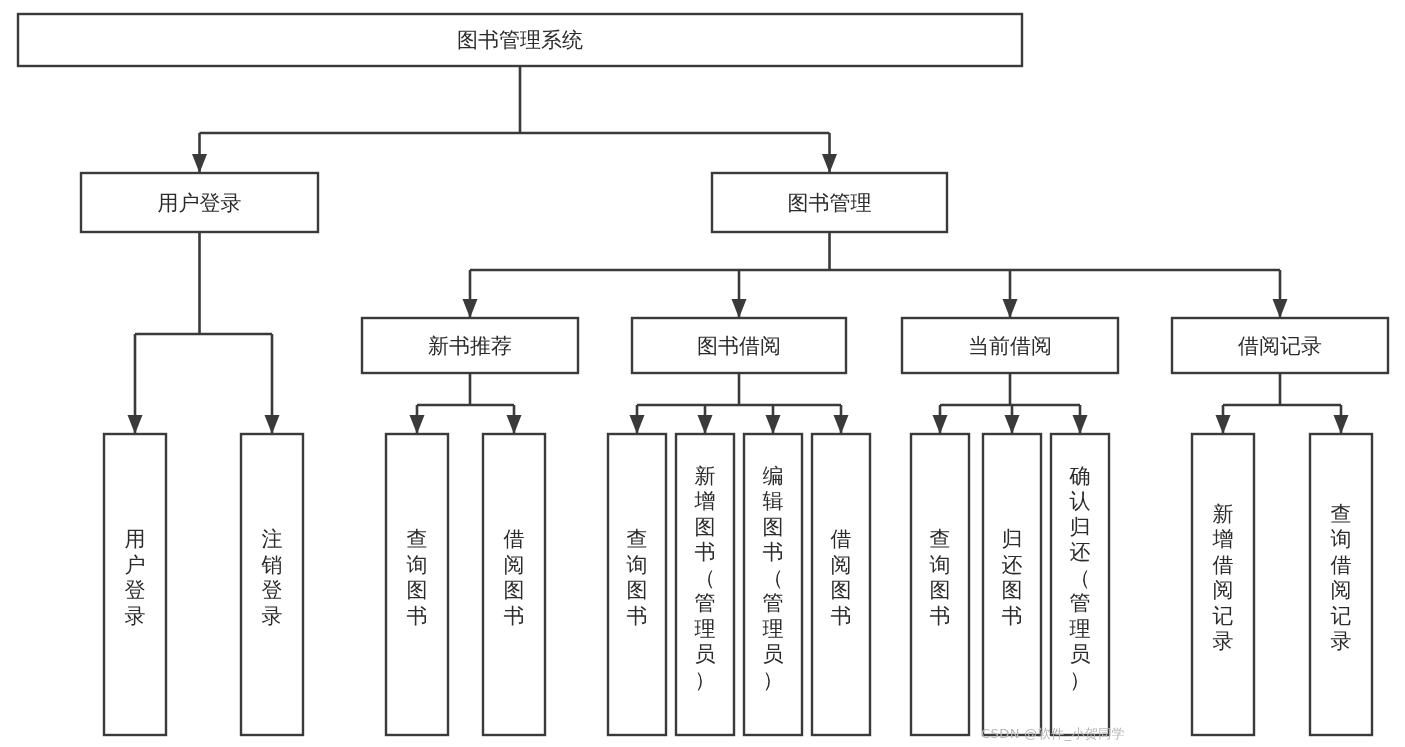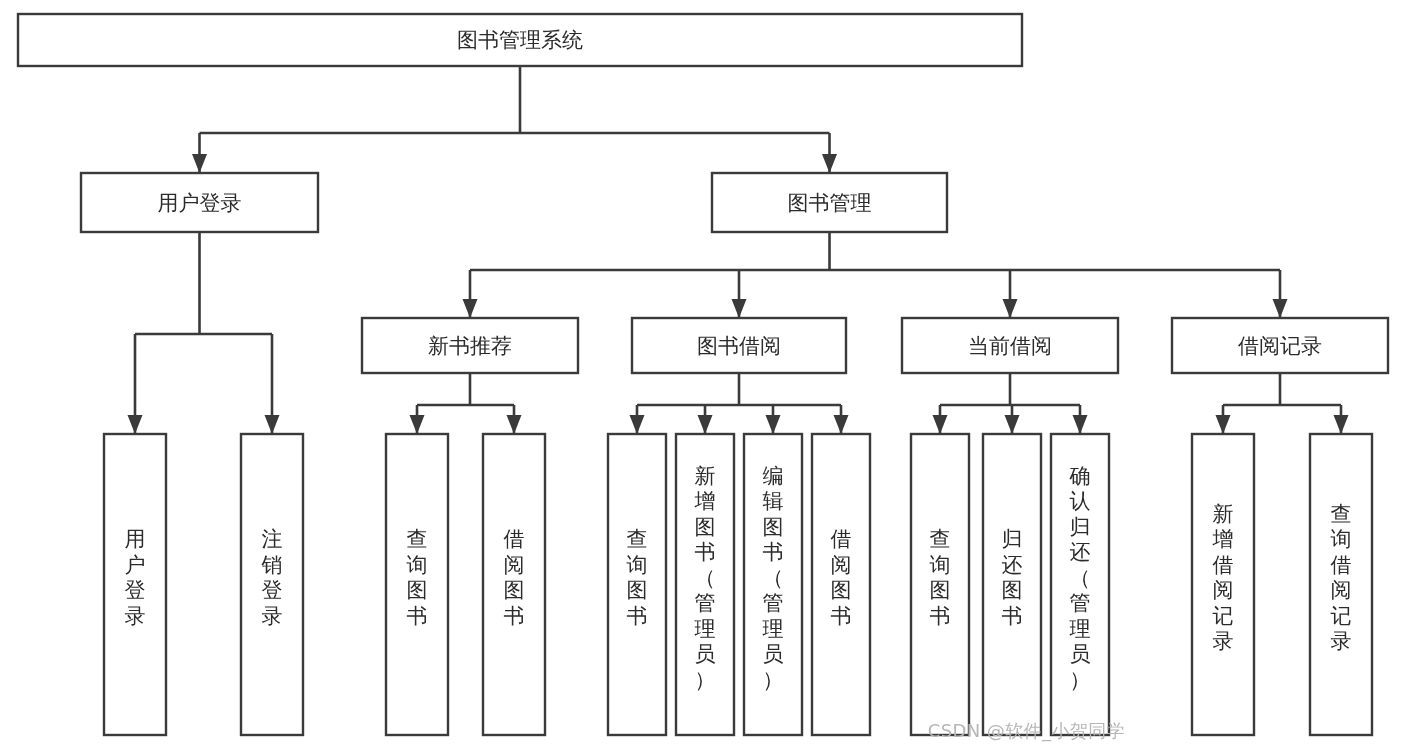--- a/index.html
+++ b/index.html
@@ -52,21 +52,21 @@
     fill: #2b2b2b;
     font-family: "DejaVu Sans", "Liberation Sans", sans-serif;
     font-size: 21px;
     text-anchor: middle;
   }
   .watermark {
     position: absolute;
     right: 8px;
     bottom: 4px;
     font-family: "DejaVu Sans", "Liberation Sans", sans-serif;
-    font-size: 18px;
+    font-size: 13px;
     color: #b6b6b6;
     letter-spacing: 0.4px;
     white-space: nowrap;
     user-select: none;
   }
 </style>
 </head>
 <body>
 
 <div id="diagram-root">

